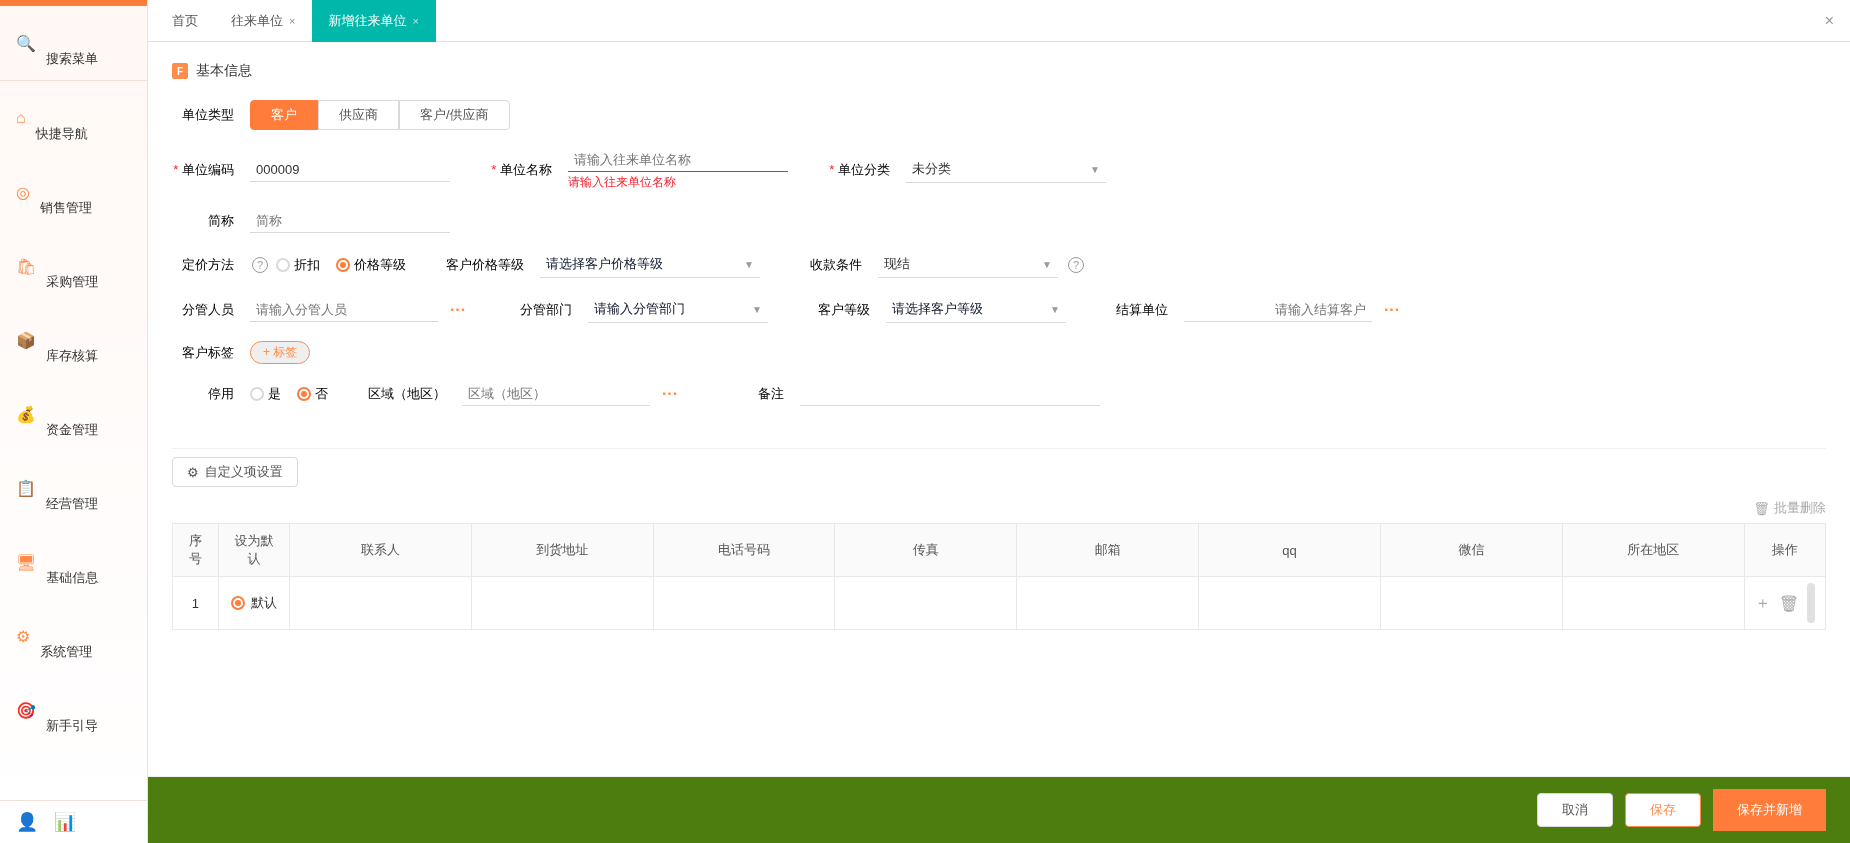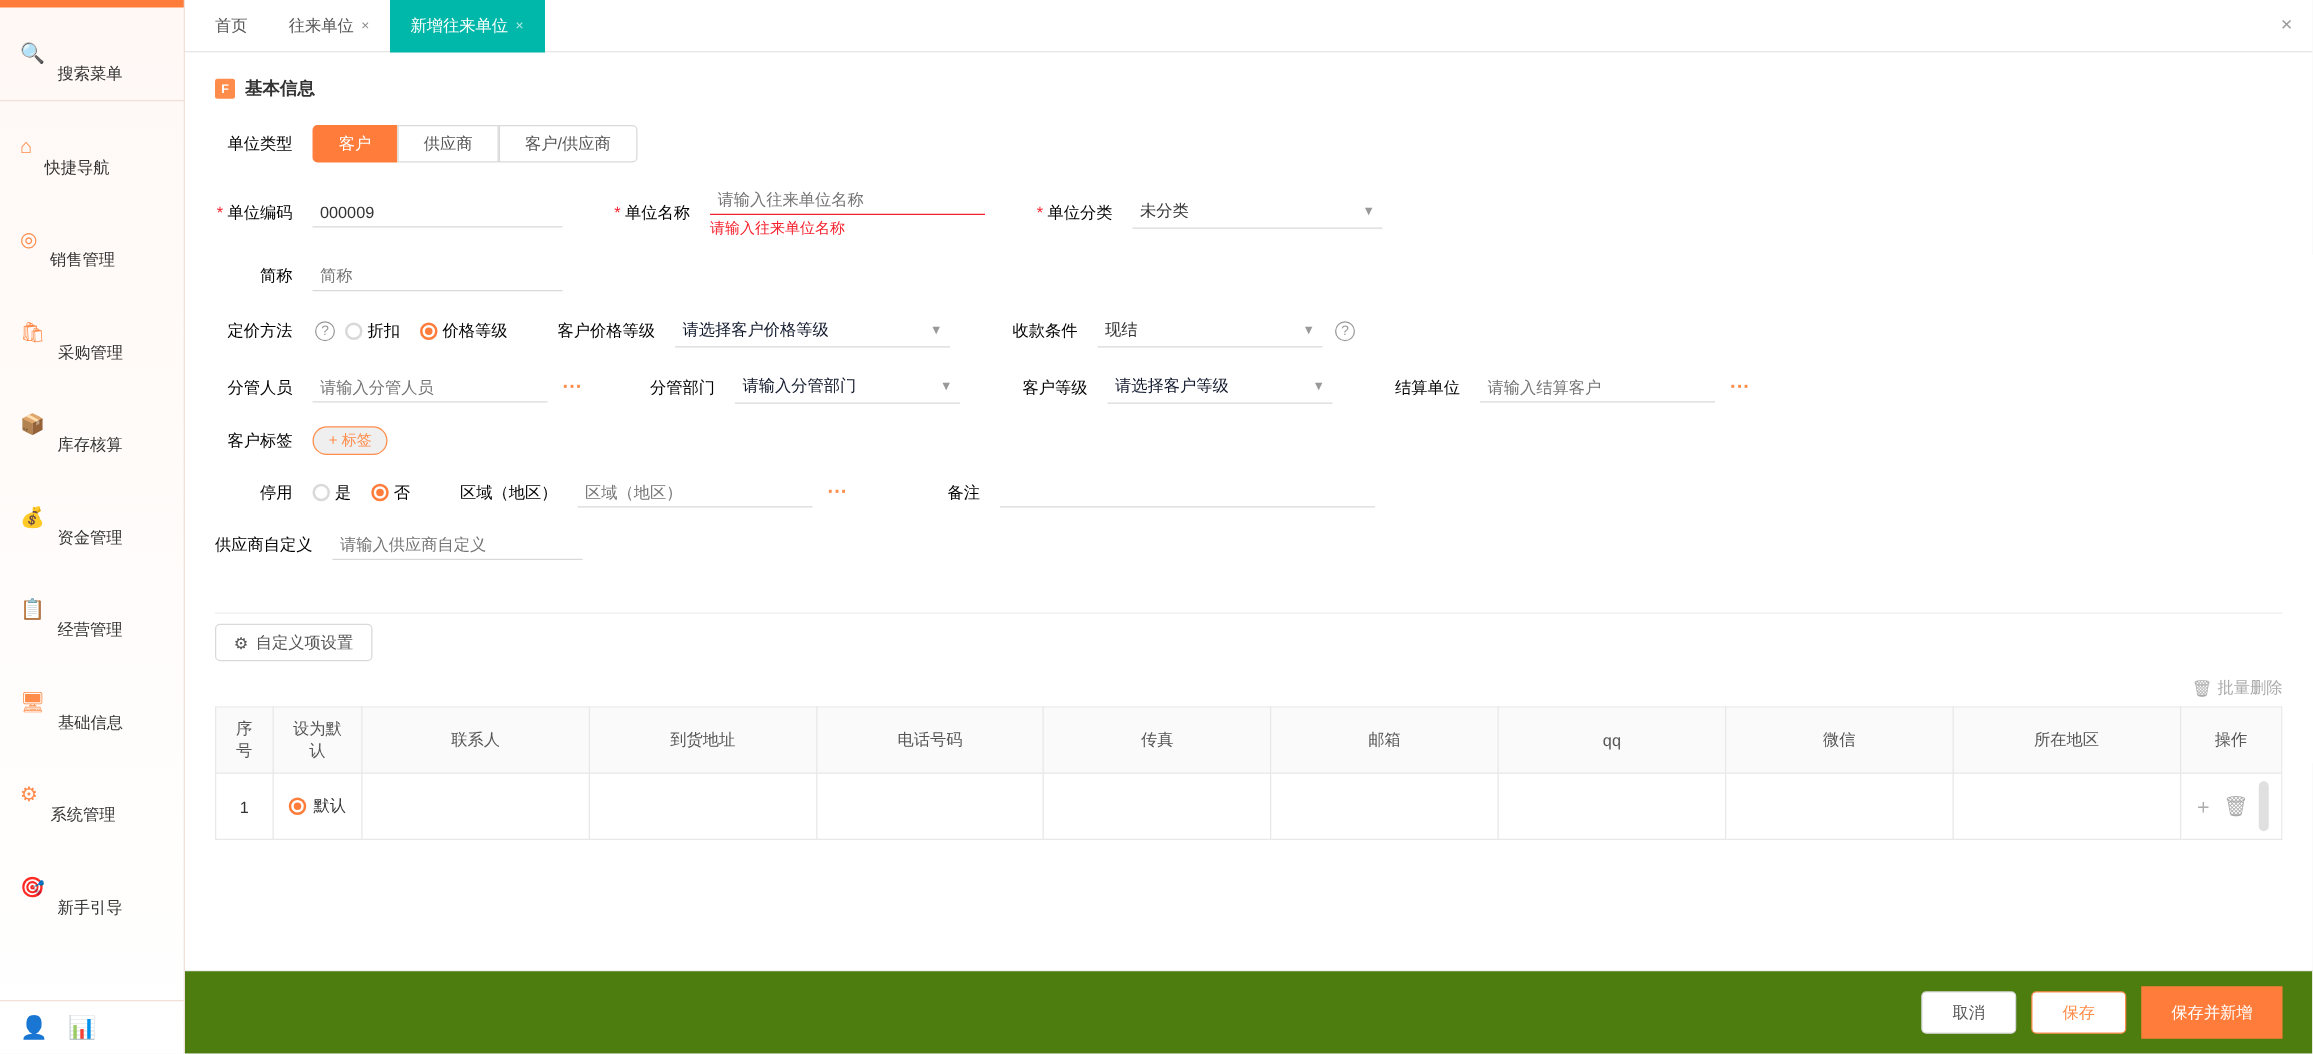--- a/index.html
+++ b/index.html
@@ -107,21 +107,21 @@
       height: 16px;
       background: #ff8c4a;
       border-radius: 2px;
       display: inline-flex;
       align-items: center;
       justify-content: center;
       color: white;
       font-size: 10px;
       font-weight: bold;
     }
-    .section-title { font-size: 14px; font-weight: 700; color: #333; }
+    .section-title { font-size: 14px; font-weight: 400; color: #333; }
 
     
     .form-section { padding: 0 0 16px 0; }
     .form-row {
       display: flex;
       align-items: center;
       margin-bottom: 18px;
       gap: 0;
       flex-wrap: wrap;
     }
@@ -539,21 +539,21 @@
         <div class="form-field form-row-gap">
           <span class="field-label">客户等级</span>
           <div class="select-field" style="min-width:180px;">
             <span class="placeholder">请选择客户等级</span>
             <span class="arrow">▼</span>
           </div>
         </div>
 
         <div class="form-field">
           <span class="field-label">结算单位</span>
-          <input class="field-input" type="text" placeholder="请输入结算客户" style="min-width: 180px;">
+          <input class="field-input" type="text" placeholder="请输入结算客户" style="min-width: 180px; text-align: right;">
           <span class="more-btn">···</span>
         </div>
       </div>
 
       <div class="form-row">
         <div class="form-field">
           <span class="field-label">客户标签</span>
           <button class="tag-btn">+ 标签</button>
         </div>
       </div>
@@ -579,26 +579,20 @@
           <input class="field-input" type="text" placeholder="区域（地区）" style="min-width: 180px;">
           <span class="more-btn">···</span>
         </div>
 
         <div class="form-field">
           <span class="field-label">备注</span>
           <input class="field-input" type="text" style="min-width: 300px;">
         </div>
       </div>
 
-      <div class="form-row">
-        <div class="form-field">
-          <span class="field-label">供应商自定义</span>
-          <input class="field-input" type="text" placeholder="请输入供应商自定义" style="min-width: 200px;">
-        </div>
-      </div>
 
     </div>
 
     <hr class="section-divider">
 
     
     <button class="custom-settings-btn">
       <span>⚙</span>
       <span>自定义项设置</span>
     </button>

